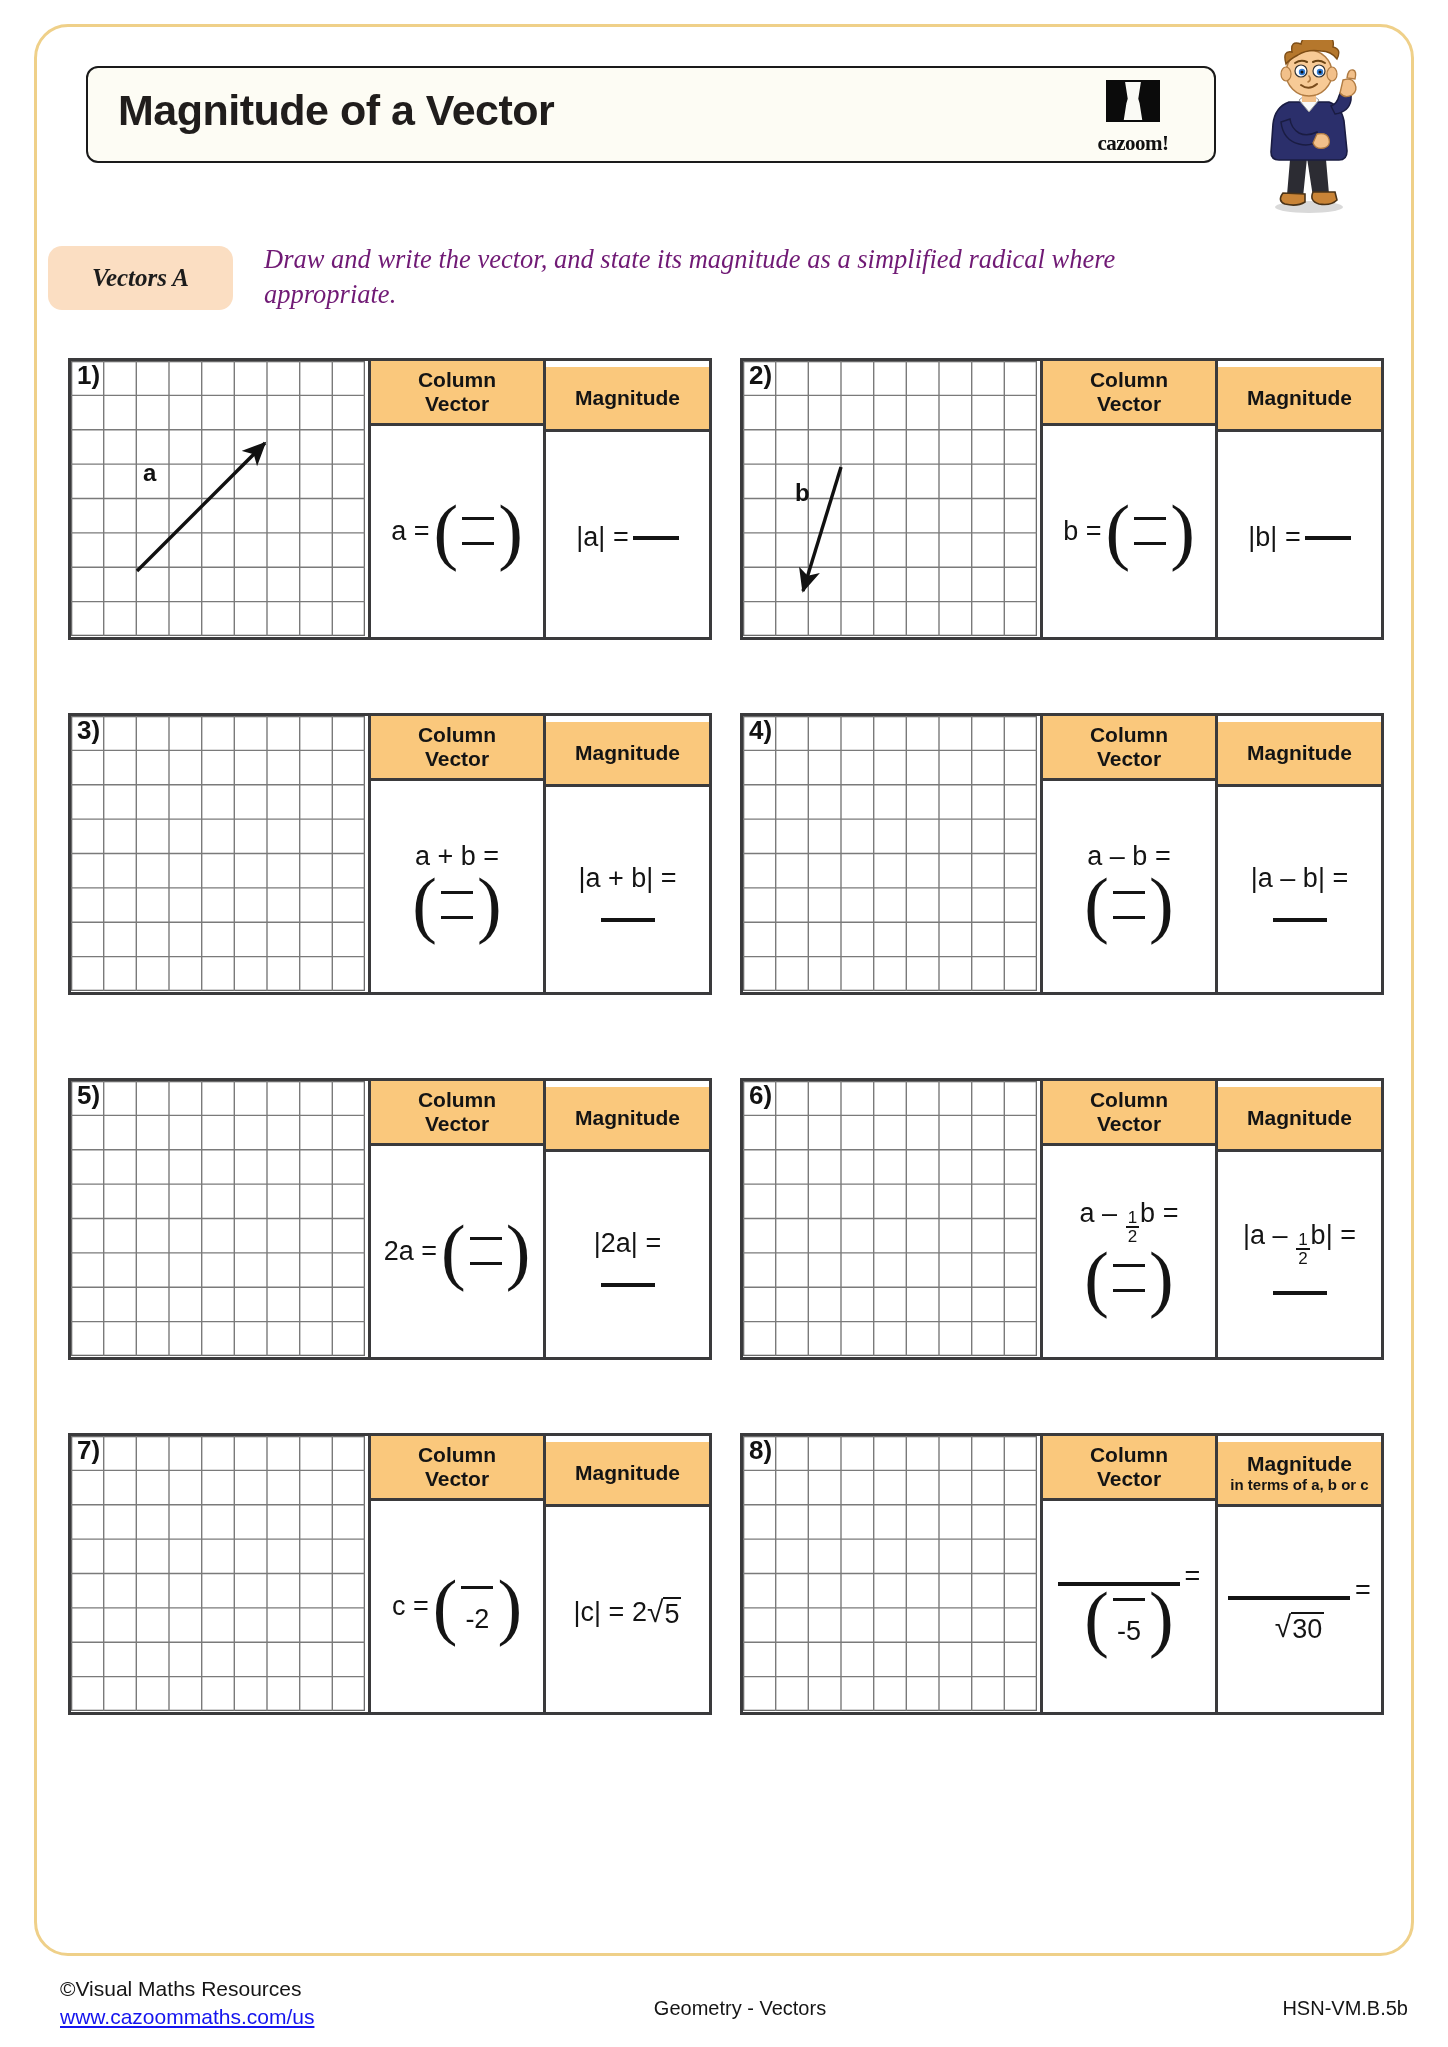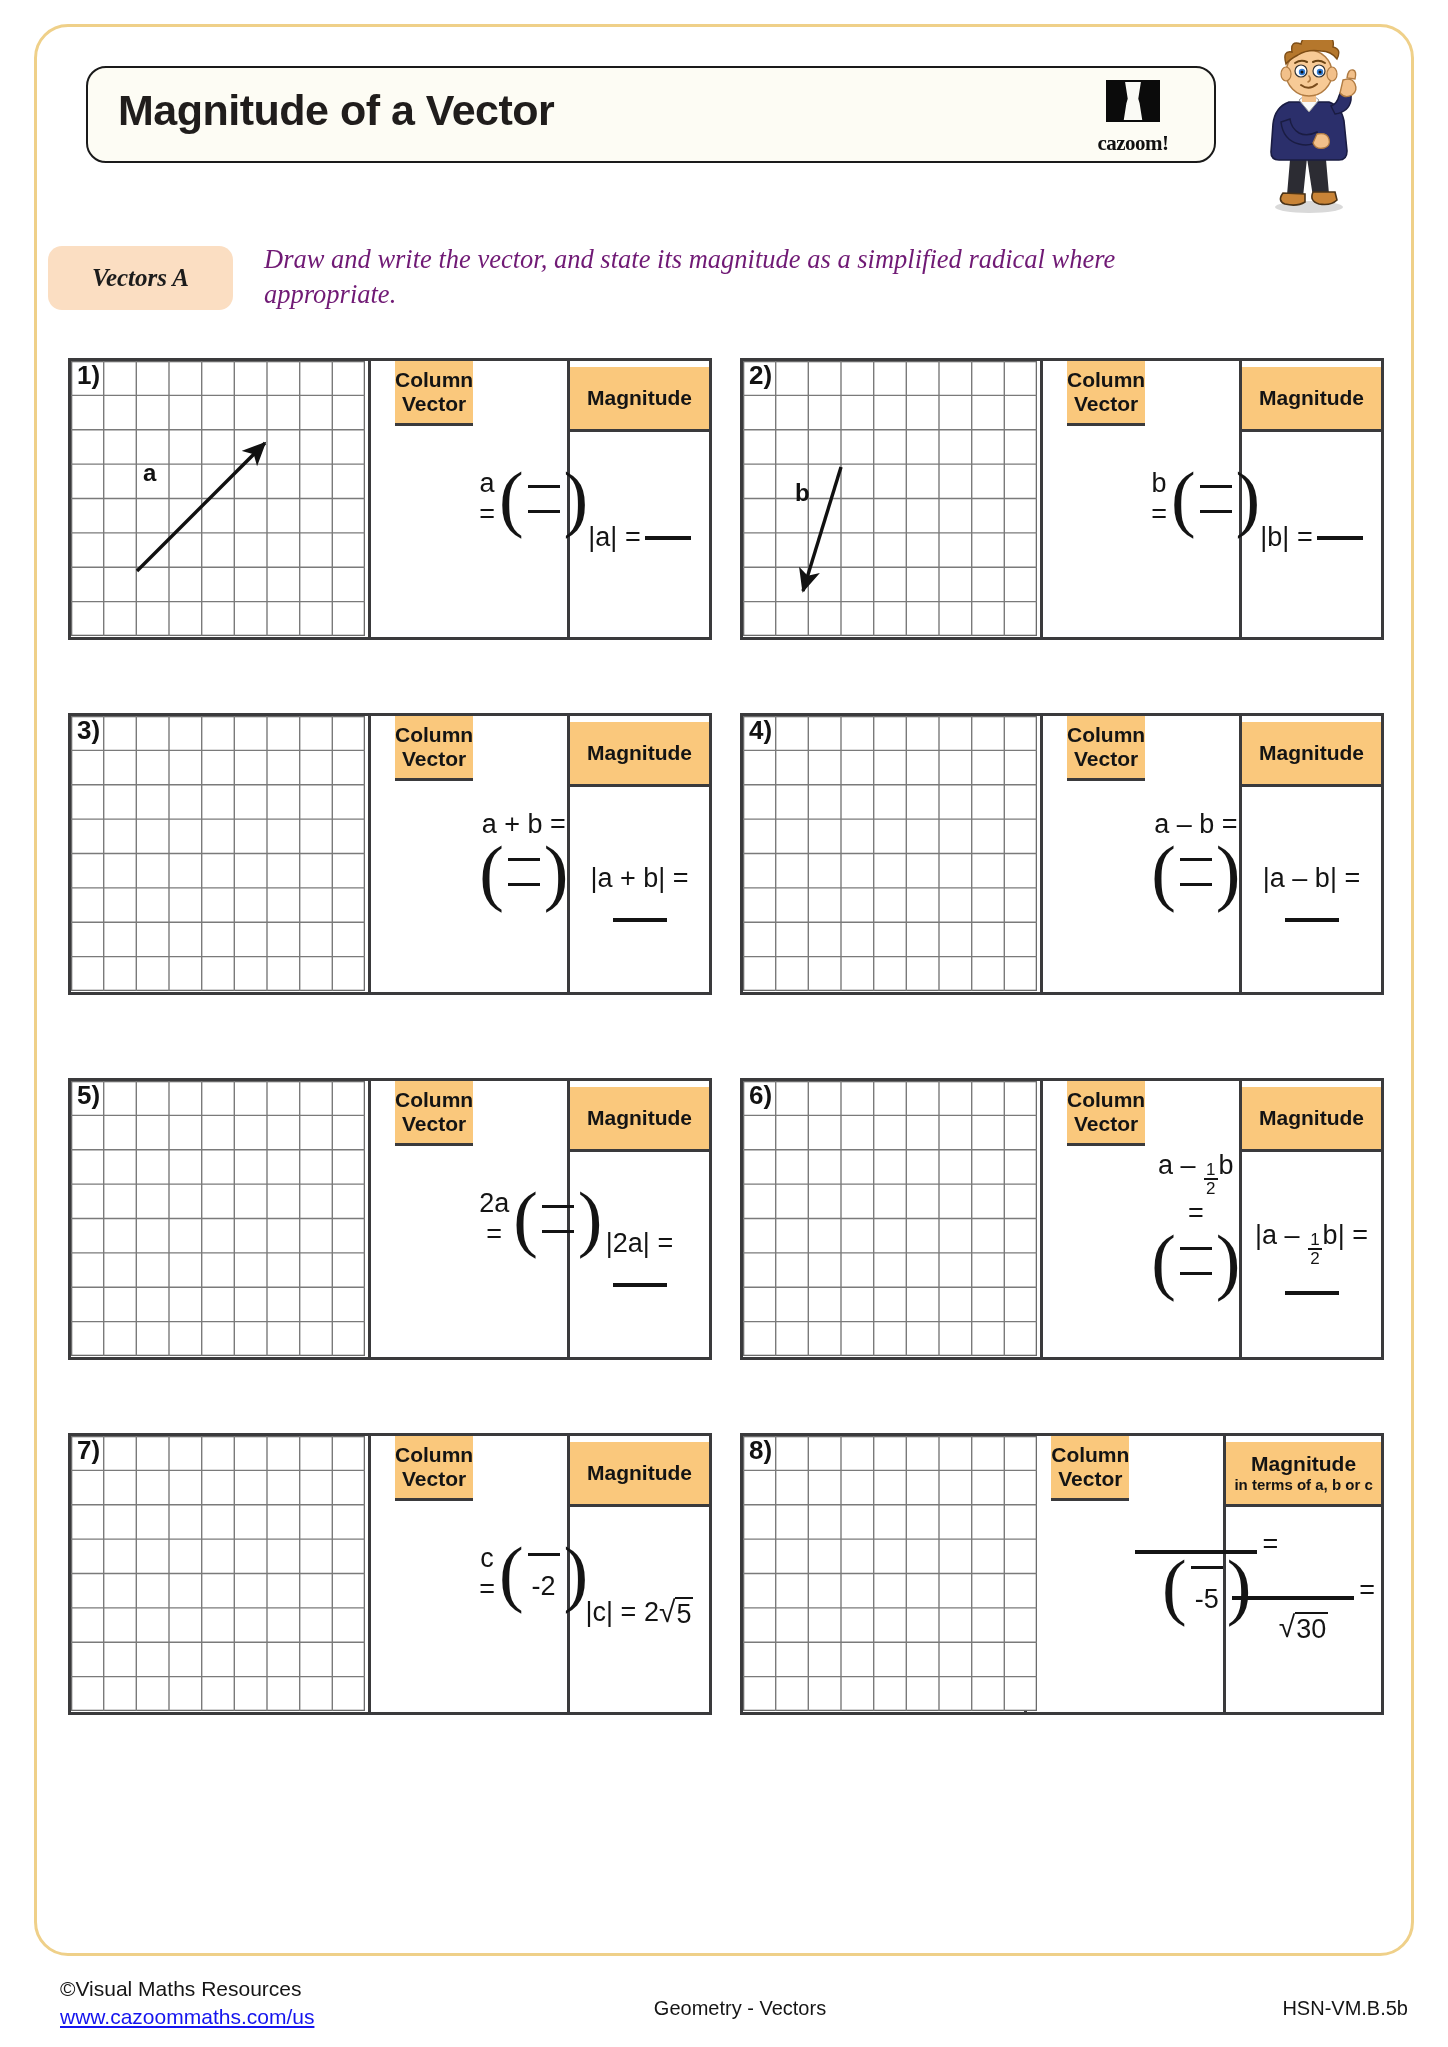--- a/index.html
+++ b/index.html
@@ -11,21 +11,21 @@
   }
   
   #page-frame{
     position:absolute;left:34px;top:24px;width:1380px;height:1932px;
     border:3px solid #efd089;border-radius:34px;
     box-sizing:border-box;pointer-events:none;
   }
   
   #title-box{
     position:absolute;left:86px;top:66px;width:1130px;height:97px;
-    background:#fdfcf4;border:2.5px solid #1a1a1a;border-radius:20px;
+    background:#fdfcf4;border:2.5px solid #1a1a1a;border-radius:12px;
     box-sizing:border-box;
   }
   #page-title{
     position:absolute;left:30px;top:18px;
     font-size:43px;font-weight:bold;color:#201d1c;
     letter-spacing:-0.5px;
     font-family:"Liberation Sans", sans-serif;
   }
   #logo{
     position:absolute;right:22px;top:12px;width:118px;height:76px;
@@ -59,21 +59,21 @@
     position:absolute;width:644px;height:282px;
     border:3.5px solid #3a3a3c;box-sizing:border-box;background:#ffffff;
     display:flex;
   }
   .grid-pane{width:300px;height:100%;position:relative;box-sizing:border-box;
     border-right:3.5px solid #3a3a3c;background:#fff;}
   .grid-svg{position:absolute;left:0;top:0;}
   .qnum{position:absolute;left:6px;top:1px;font-size:26px;font-weight:bold;color:#121212;
     font-family:"Liberation Sans", sans-serif;line-height:1;}
   .col-pane{width:175px;height:100%;box-sizing:border-box;border-right:3px solid #3a3a3c;
-    display:flex;flex-direction:row;margin-left:24px;}
+    display:flex;flex-direction:column;}
   .mag-pane{flex:1;height:100%;box-sizing:border-box;display:flex;flex-direction:column;margin-top:6px;}
   .hdr{background:#fac87c;border-bottom:3px solid #3a3a3c;
     display:flex;flex-direction:column;align-items:center;justify-content:center;
     font-weight:bold;font-size:21px;color:#141414;line-height:1.12;text-align:center;}
   .col-pane .hdr{height:62px;}
   .mag-pane .hdr{height:62px;}
   .hdr-sub{font-size:15px;font-weight:bold;margin-top:1px;}
   .body{flex:1;display:flex;align-items:center;justify-content:center;
     font-size:27px;color:#141414;padding:0 6px;box-sizing:border-box;text-align:center;}
   .body.stack{flex-direction:column;gap:6px;}

